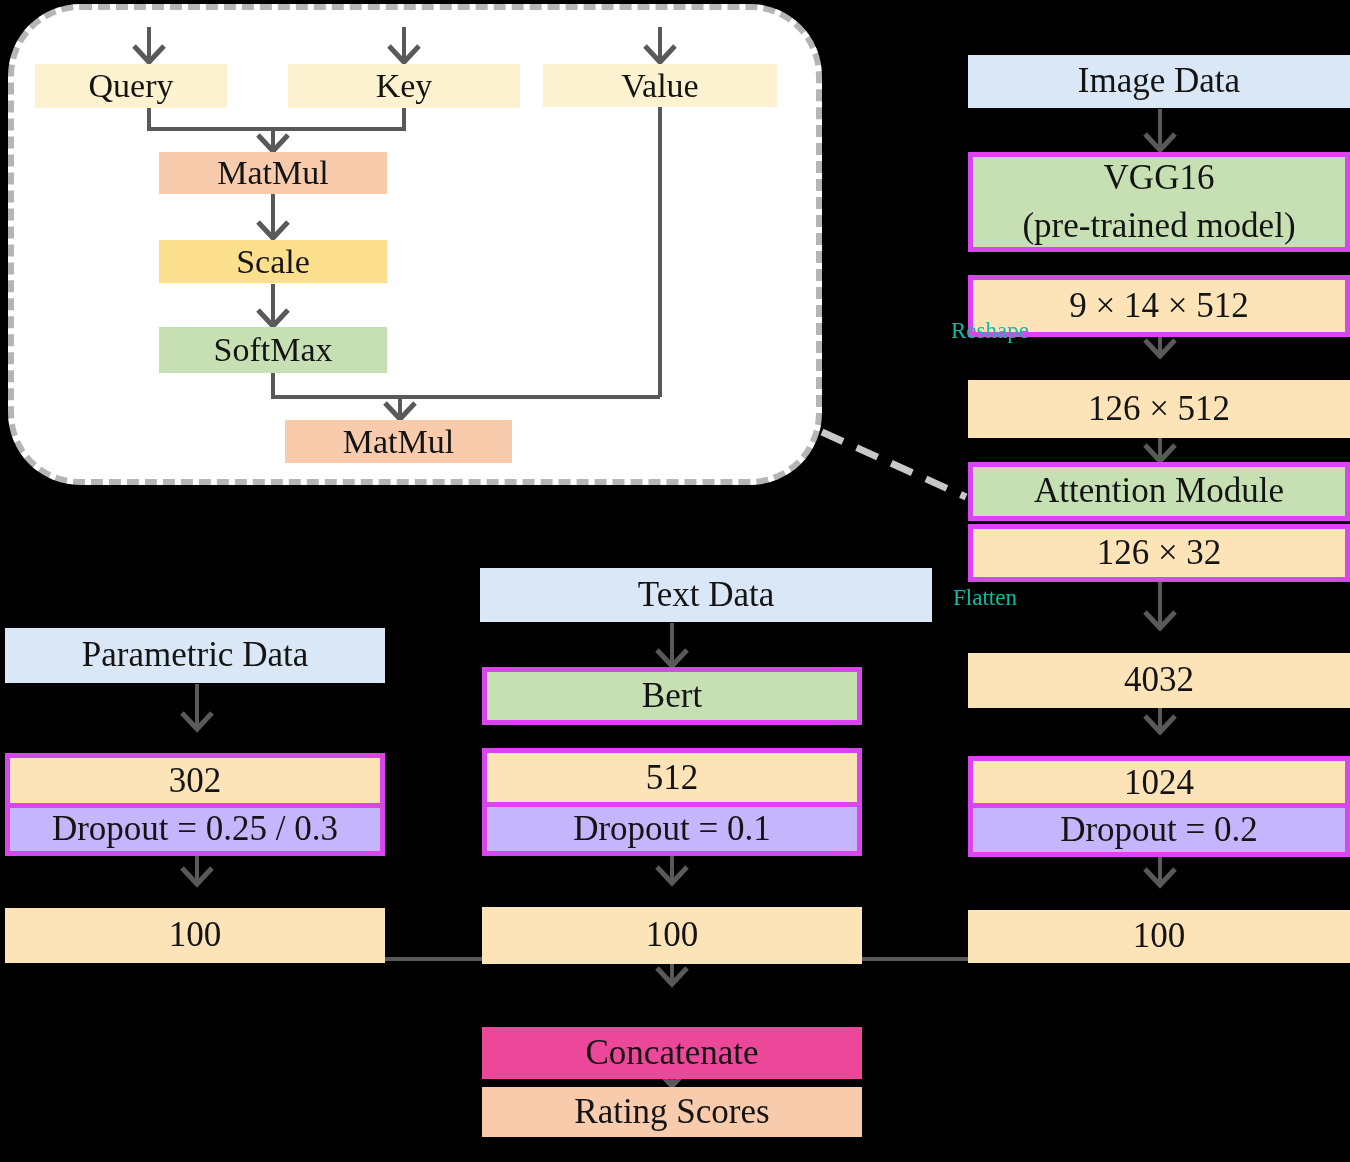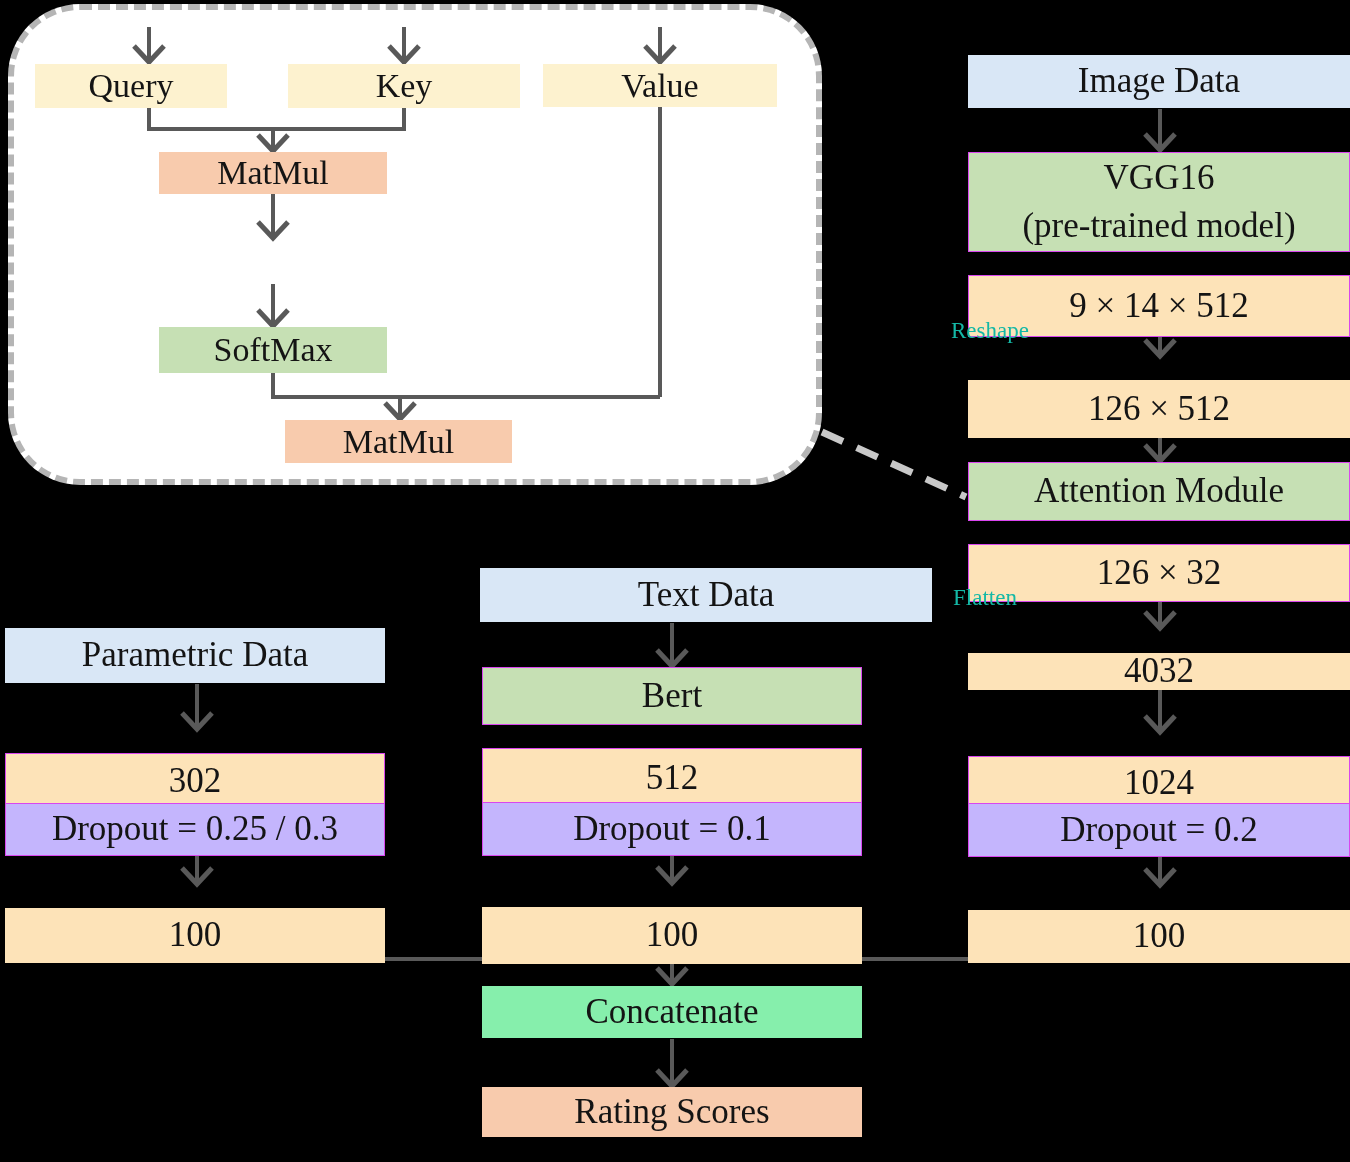--- a/index.html
+++ b/index.html
@@ -15,29 +15,29 @@
   #wires{position:absolute;left:0;top:0;z-index:2;pointer-events:none;}
   .wire{stroke:#595959;stroke-width:4;fill:none;}
   .head{stroke:#595959;stroke-width:5;fill:none;}
   .dashedlink{stroke:#c8c8c8;stroke-width:7;stroke-dasharray:23 15;fill:none;}
   .box{
     position:absolute;display:flex;align-items:center;justify-content:center;
     text-align:center;color:#141414;font-size:35px;line-height:1.15;
     box-sizing:border-box;z-index:3;white-space:nowrap;
   }
   .small{font-size:34px;}
-  .seg{border:1px solid #d946ef;}
+  .seg{border:5px solid #d946ef;}
   .cream{background:#fdf2cf;}
   .yellow{background:#fcdf8d;}
   .salmon{background:#f8cbad;}
   .green{background:#c6e0b4;}
   .blue{background:#d9e7f6;}
   .peach{background:#fde3b8;margin-top:23px;}
   .drop{background:#c4b5fd;margin-top:16px;}
-  .gray{background:#86efac;}
+  .gray{background:#ec4899;margin-top:41px;}
   .sidelabel{
     position:absolute;color:#14b8a6;font-size:23px;z-index:3;white-space:nowrap;
   }
   .twolines{flex-direction:column;line-height:1.38;}
 </style>
 </head>
 <body>
 
 <div id="canvas">
 
@@ -88,35 +88,36 @@
       <path d="M 182 713 L 197 729 L 212 713" class="head"></path>
       <line x1="197" y1="841" x2="197" y2="880" class="wire"></line>
       <path d="M 182 868 L 197 884 L 212 868" class="head"></path>
       <line x1="822" y1="432" x2="966" y2="497" class="dashedlink"></line>
     </svg>
 
   <div class="box small cream" style="left:35px;top:64px;width:192px;height:44px;">Query</div>
   <div class="box small cream" style="left:288px;top:64px;width:232px;height:44px;">Key</div>
   <div class="box small cream" style="left:543px;top:64px;width:234px;height:43px;">Value</div>
   <div class="box small salmon" style="left:159px;top:152px;width:228px;height:42px;">MatMul</div>
+  <div class="box small yellow" style="left:159px;top:240px;width:228px;height:43px;">Scale</div>
   <div class="box small green" style="left:159px;top:327px;width:228px;height:46px;">SoftMax</div>
   <div class="box small salmon" style="left:285px;top:420px;width:227px;height:43px;">MatMul</div>
 
   <div class="box blue" style="left:968px;top:55px;width:382px;height:53px;">Image Data</div>
   <div class="box green seg twolines" style="left:968px;top:152px;width:382px;height:100px;">
     <div>VGG16</div>
     <div>(pre-trained model)</div>
   </div>
   <div class="box peach seg" style="left:968px;top:252px;width:382px;height:62px;">9 × 14 × 512</div>
   <div class="sidelabel" style="left:951px;top:318px;">Reshape</div>
   <div class="box peach" style="left:968px;top:357px;width:382px;height:58px;">126 × 512</div>
   <div class="box green seg" style="left:968px;top:462px;width:382px;height:59px;">Attention Module</div>
-  <div class="box peach seg" style="left:968px;top:521px;width:382px;height:58px;">126 × 32</div>
+  <div class="box peach seg" style="left:968px;top:501px;width:382px;height:58px;">126 × 32</div>
   <div class="sidelabel" style="left:953px;top:585px;">Flatten</div>
-  <div class="box peach" style="left:968px;top:630px;width:382px;height:37px;">4032</div>
+  <div class="box peach" style="left:968px;top:630px;width:382px;height:55px;">4032</div>
   <div class="box peach seg" style="left:968px;top:733px;width:382px;height:54px;">1024</div>
   <div class="box drop seg" style="left:968px;top:787px;width:382px;height:54px;">Dropout = 0.2</div>
   <div class="box peach" style="left:968px;top:887px;width:382px;height:53px;">100</div>
 
   <div class="box blue" style="left:480px;top:568px;width:452px;height:54px;">Text Data</div>
   <div class="box green seg" style="left:482px;top:667px;width:380px;height:58px;">Bert</div>
   <div class="box peach seg" style="left:482px;top:725px;width:380px;height:61px;">512</div>
   <div class="box drop seg" style="left:482px;top:786px;width:380px;height:54px;">Dropout = 0.1</div>
   <div class="box peach" style="left:482px;top:884px;width:380px;height:57px;">100</div>
 

